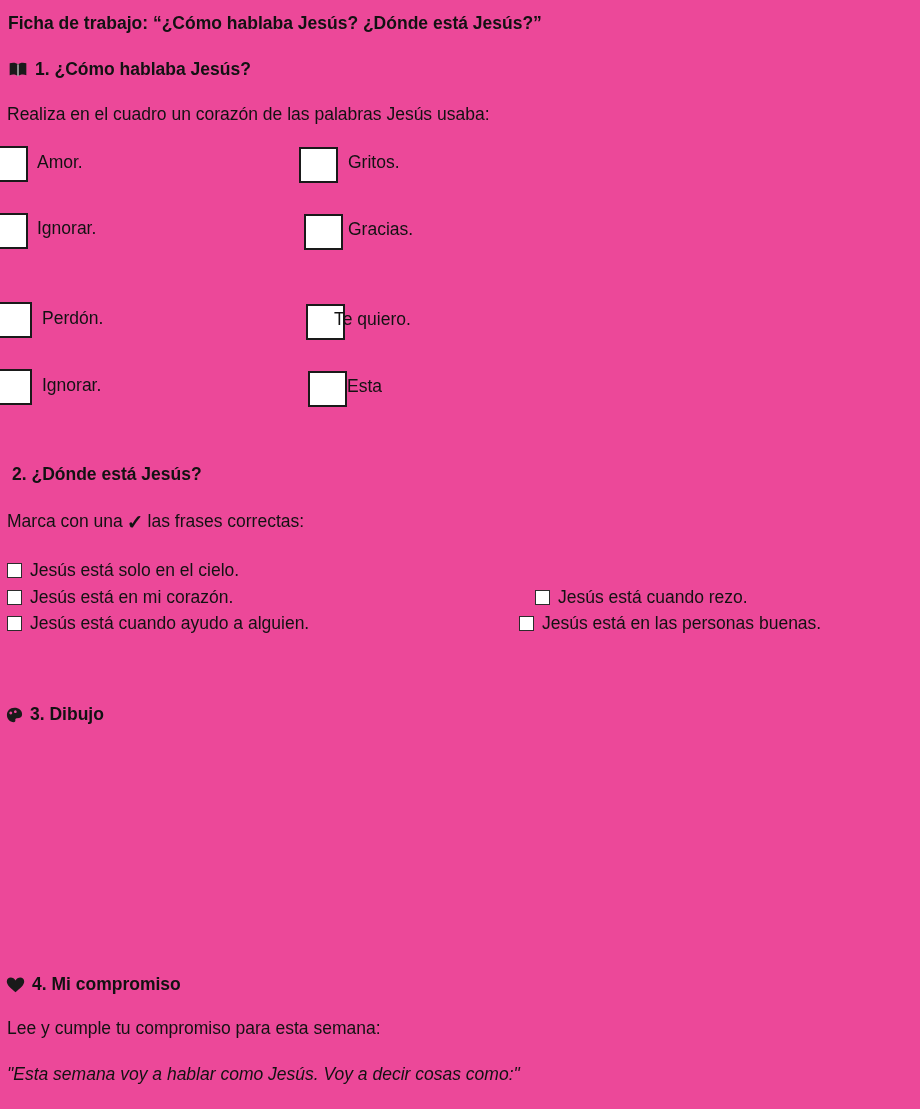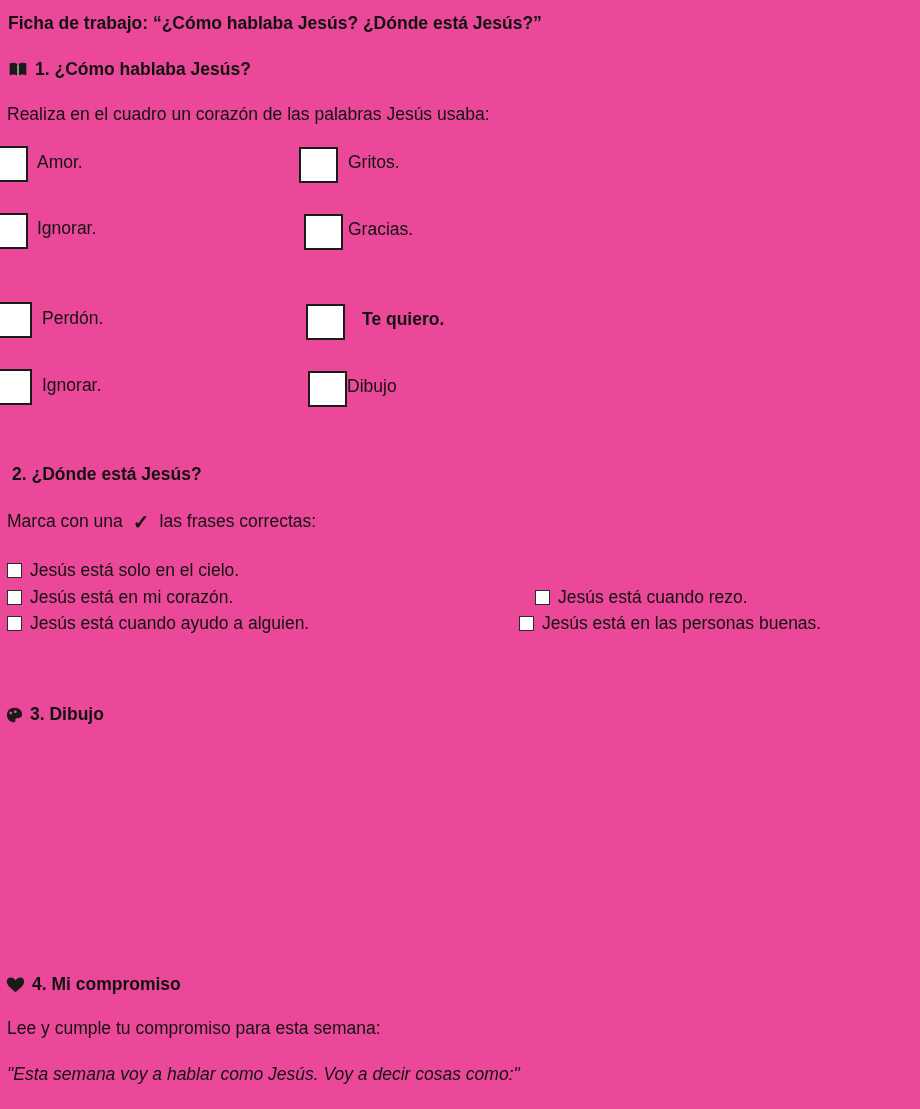--- a/index.html
+++ b/index.html
@@ -29,21 +29,21 @@
   
   .s2-item { display: flex; align-items: center; gap: 8px; font-size: 17.5px; white-space: nowrap; }
   .cb-sm {
     width: 13px; height: 13px;
     border: 1.6px solid #2c2c2c;
     background: #fff;
     display: inline-block;
     flex: 0 0 auto;
   }
 
-  .instr-line { display: flex; align-items: center; gap: 9px; text-align: right; }
+  .instr-line { display: flex; align-items: center; gap: 3px; text-align: right; }
   .check-glyph { font-size: 20px; font-weight: bold; line-height: 1; padding: 0 1px; }
   .icon { display: inline-flex; align-items: center; line-height: 0; }
 </style>
 </head>
 <body>
 
 <div class="page">
 
   <div class="abs title" style="left:8px; top:13px;">Ficha de trabajo: “¿Cómo hablaba Jesús? ¿Dónde está Jesús?”</div>
 
@@ -65,26 +65,26 @@
   <span class="abs txt" style="left:348px; top:152px;">Gritos.</span>
 
   <span class="abs cb-lg" style="left:-11px; top:213px;"></span>
   <span class="abs txt" style="left:37px; top:218px;">Ignorar.</span>
   <span class="abs cb-lg" style="left:304px; top:214px;"></span>
   <span class="abs txt" style="left:348px; top:219px;">Gracias.</span>
 
   <span class="abs cb-lg" style="left:-7px; top:302px;"></span>
   <span class="abs txt" style="left:42px; top:308px;">Perdón.</span>
   <span class="abs cb-lg" style="left:306px; top:304px;"></span>
-  <span class="abs txt" style="left:362px; top:309px;font-weight:bold;">Te quiero.</span>
+  <span class="abs txt" style="left:334px; top:309px;">Te quiero.</span>
 
   <span class="abs cb-lg" style="left:-7px; top:369px;"></span>
   <span class="abs txt" style="left:42px; top:375px;">Ignorar.</span>
   <span class="abs cb-lg" style="left:308px; top:371px;"></span>
-  <span class="abs txt" style="left:347px; top:376px;">Dibujo</span>
+  <span class="abs txt" style="left:347px; top:376px;">Esta</span>
 
   <div class="abs heading" style="left:12px; top:464px;">
     <span>2. ¿Dónde está Jesús?</span>
   </div>
 
   <div class="abs txt instr-line" style="left:7px; top:511px;">
     <span>Marca con una</span>
     <span class="check-glyph">✓</span>
     <span>las frases correctas:</span>
   </div>

